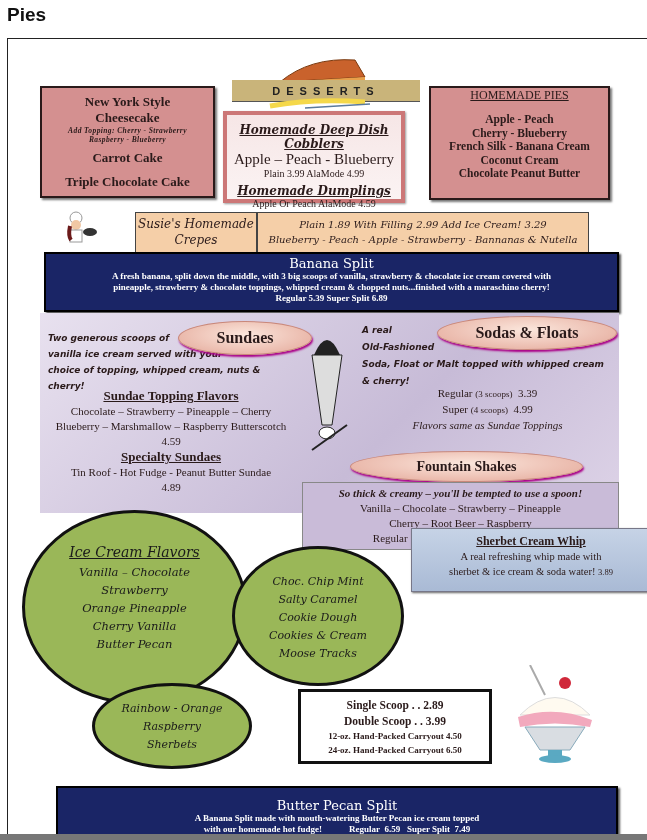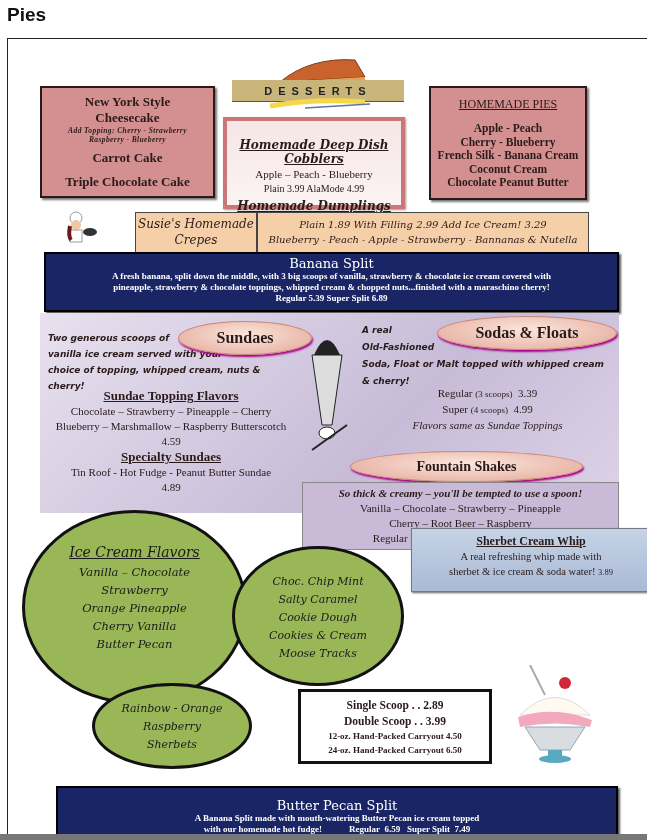--- a/index.html
+++ b/index.html
@@ -7,29 +7,29 @@
 .title{position:absolute;left:7px;top:4px;font-family:"Liberation Sans",sans-serif;font-weight:bold;font-size:19px;color:#111}
 .frame{position:absolute;left:7px;top:38px;width:660px;height:800px;border:1px solid #222;border-right:none;background:#fff}
 .abs{position:absolute}
 .c{text-align:center}
 .script{font-family:"DejaVu Serif",serif;font-style:italic}
 
 .pink{background:#d49090;border:2px solid #2a1a1a;box-shadow:2px 2px 2px #777}
 .cheese{left:40px;top:86px;width:175px;height:112px;padding-top:6px}
 .cheese .big{font-size:13px;font-weight:bold;line-height:16px}
 .cheese .sm{font-size:7.5px;font-style:italic;font-weight:bold;letter-spacing:.4px;line-height:9px}
-.pies{left:429px;top:86px;width:158px;height:114px;padding-top:9px}
+.pies{left:429px;top:86px;width:181px;height:114px;}
 .pies .h{font-size:12px;text-decoration:underline;margin-bottom:10px}
 .pies .l{font-size:11.5px;font-weight:bold;line-height:13.5px}
 
-.des-bar{left:232px;top:80px;width:172px;height:22px;background:#c9b47a;border-bottom:1px solid #555;display:flex;align-items:center;justify-content:center;font-family:"Liberation Sans",sans-serif;font-weight:bold;letter-spacing:6px;font-size:11px;color:#222}
+.des-bar{left:232px;top:80px;width:188px;height:22px;background:#c9b47a;border-bottom:1px solid #555;display:flex;align-items:center;justify-content:center;font-family:"Liberation Sans",sans-serif;font-weight:bold;letter-spacing:6px;font-size:11px;color:#222}
 .pie-slice{left:270px;top:52px;width:110px;height:40px}
-.cobbler{left:223px;top:117px;width:182px;height:92px;border:4px solid #c77;background:linear-gradient(#f6e6e6,#fbf3f3);box-shadow:1px 1px 2px #999;padding-top:17px}
+.cobbler{left:223px;top:111px;width:182px;height:92px;border:4px solid #c77;background:linear-gradient(#f6e6e6,#fbf3f3);box-shadow:1px 1px 2px #999;padding-top:8px}
 .cobbler .h{font-size:12px;text-decoration:underline;font-weight:bold}
-.cobbler .r{font-size:11px;line-height:16px}
+.cobbler .r{font-size:15px;line-height:16px}
 .cobbler .p{font-size:10px;line-height:14px}
 .cobbler .s{font-size:10px}
 
 .crepe-l{left:135px;top:212px;width:122px;height:43px;background:#f5cfa8;border:1px solid #444;font-size:12px;line-height:16px;padding-top:3px}
 .crepe-r{left:257px;top:212px;width:332px;height:43px;background:#f5cfa8;border:1px solid #444;font-size:10px;line-height:15px;padding-top:4px}
 .chef{left:62px;top:210px;width:36px;height:36px}
 
 .navy{background:#1a2566;color:#fff;border:2px solid #000;box-shadow:2px 2px 2px #555}
 .bsplit{left:44px;top:252px;width:575px;height:60px;padding-top:2px}
 .bsplit .h,.bpsplit .h{font-family:"DejaVu Serif",serif;font-size:13px;line-height:15px}

